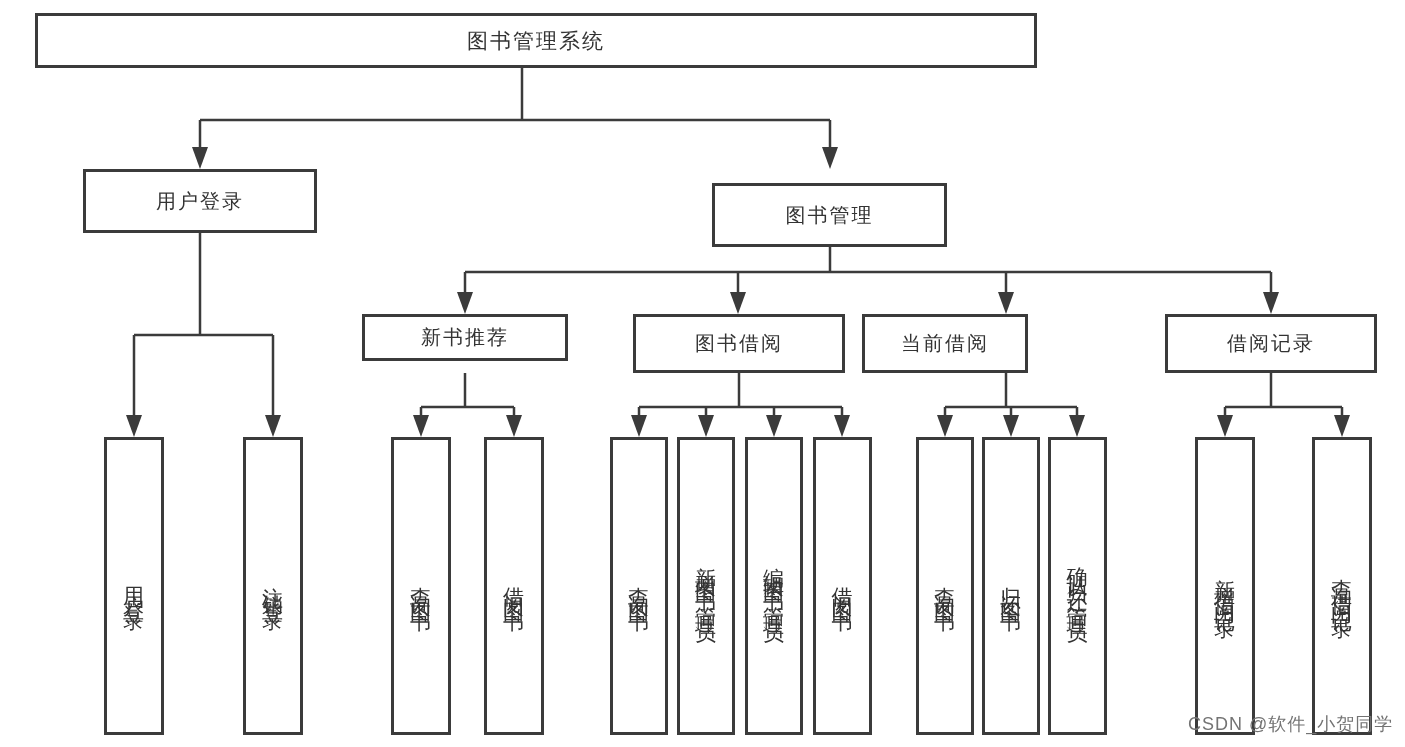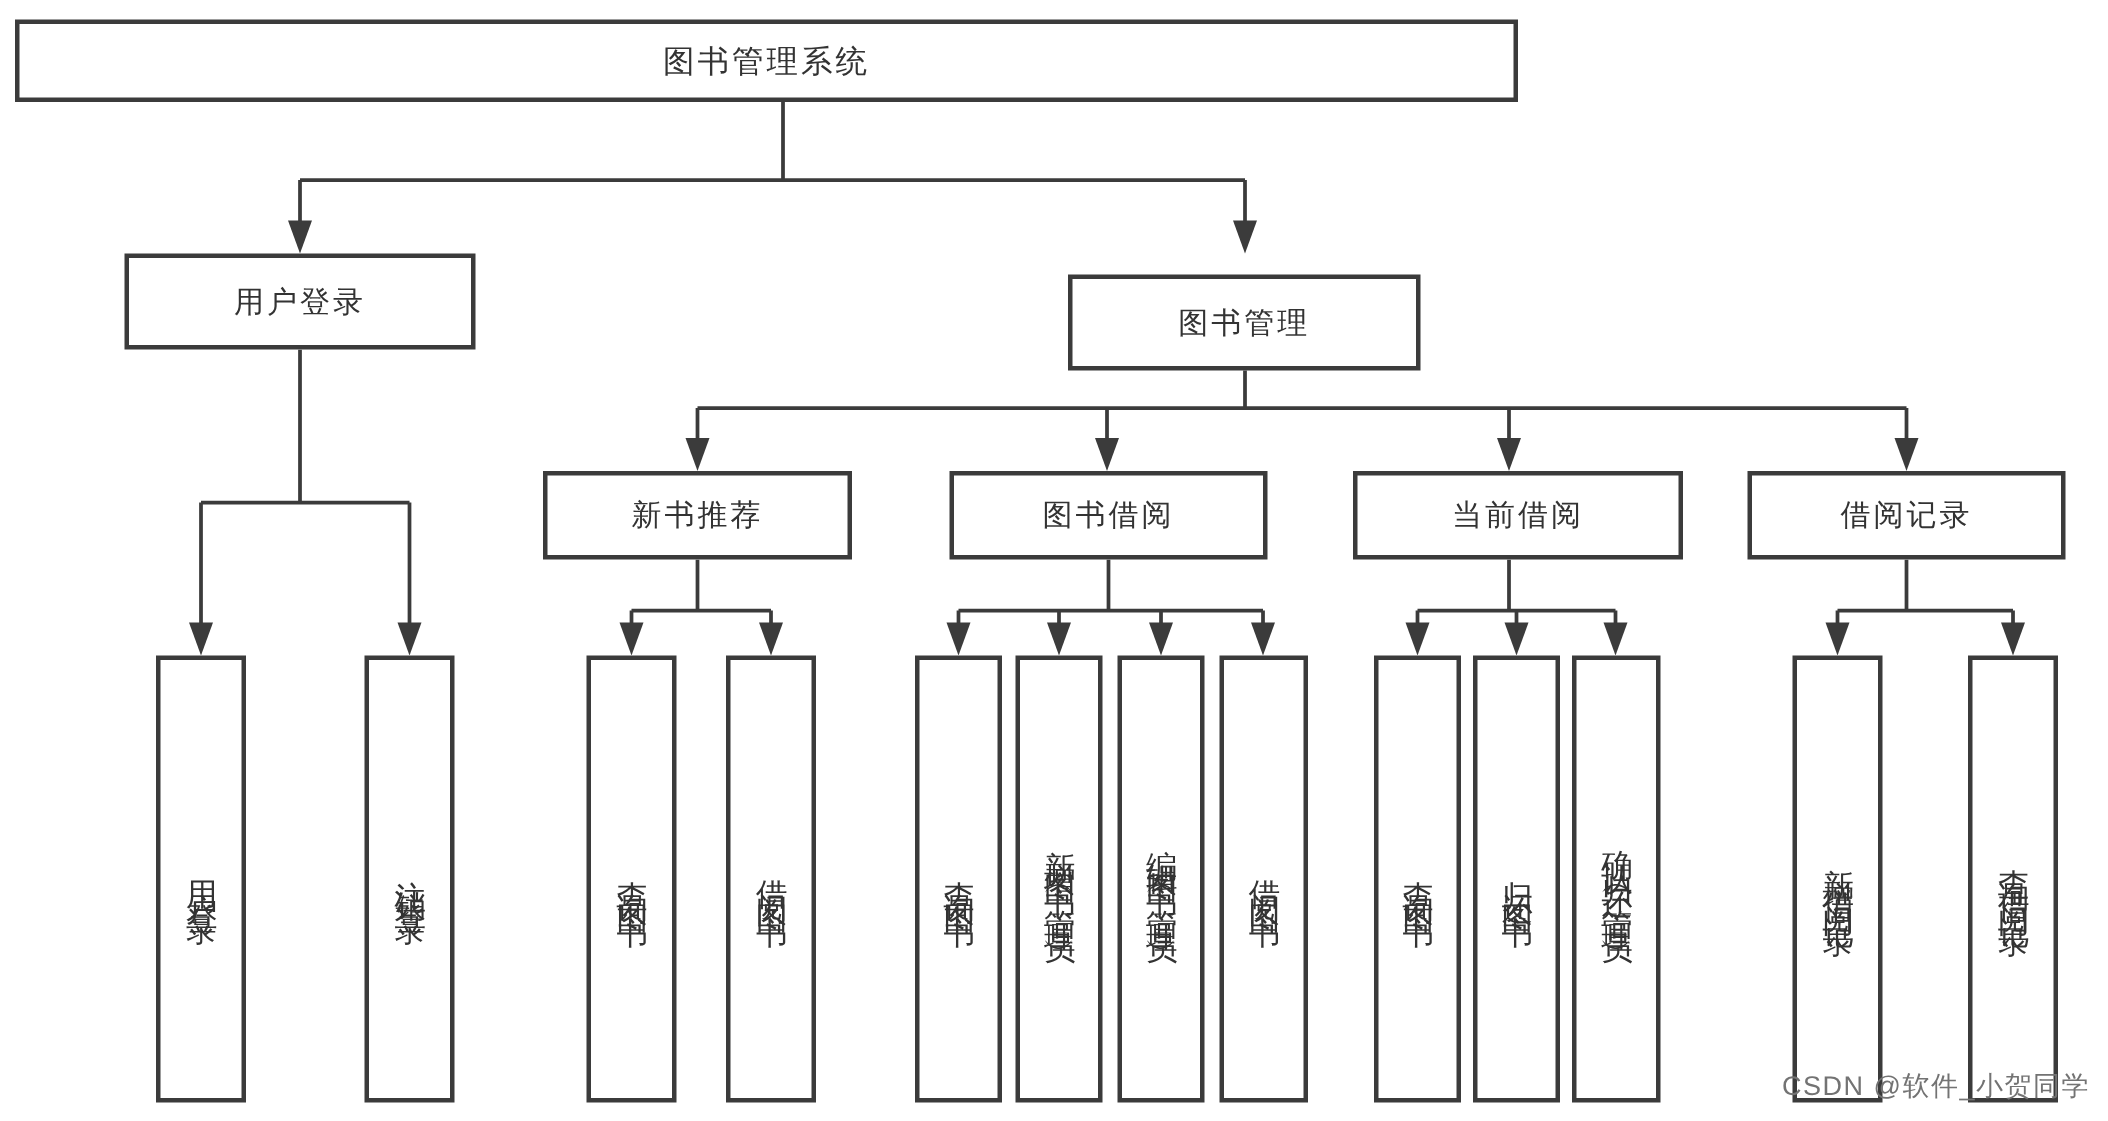--- a/index.html
+++ b/index.html
@@ -123,38 +123,38 @@
       <polygon points="766,415 782,415 774,437"></polygon>
       <polygon points="834,415 850,415 842,437"></polygon>
       <polygon points="937,415 953,415 945,437"></polygon>
       <polygon points="1003,415 1019,415 1011,437"></polygon>
       <polygon points="1069,415 1085,415 1077,437"></polygon>
       <polygon points="1217,415 1233,415 1225,437"></polygon>
       <polygon points="1334,415 1350,415 1342,437"></polygon>
     </g>
   </svg>
 
-  <div class="node h root" style="left:10px; top:13px; width:1002px; height:55px;">
+  <div class="node h root" style="left:35px; top:13px; width:1002px; height:55px;">
     <span>图书管理系统</span>
   </div>
 
   <div class="node h" style="left:83px; top:169px; width:234px; height:64px;">
     <span>用户登录</span>
   </div>
   <div class="node h" style="left:712px; top:183px; width:235px; height:64px;">
     <span>图书管理</span>
   </div>
 
-  <div class="node h" style="left:362px; top:314px; width:206px; height:59px;">
+  <div class="node h" style="left:362px; top:314px; width:206px; height:47px;">
     <span>新书推荐</span>
   </div>
   <div class="node h" style="left:633px; top:314px; width:212px; height:59px;">
     <span>图书借阅</span>
   </div>
-  <div class="node h" style="left:902px; top:314px; width:220px; height:59px;">
+  <div class="node h" style="left:862px; top:314px; width:166px; height:59px;">
     <span>当前借阅</span>
   </div>
   <div class="node h" style="left:1165px; top:314px; width:212px; height:59px;">
     <span>借阅记录</span>
   </div>
 
   <div class="node leaf" style="left:104px; top:437px; width:60px; height:298px;">
     <span class="vtext">用户登录</span>
   </div>
   <div class="node leaf" style="left:243px; top:437px; width:60px; height:298px;">

